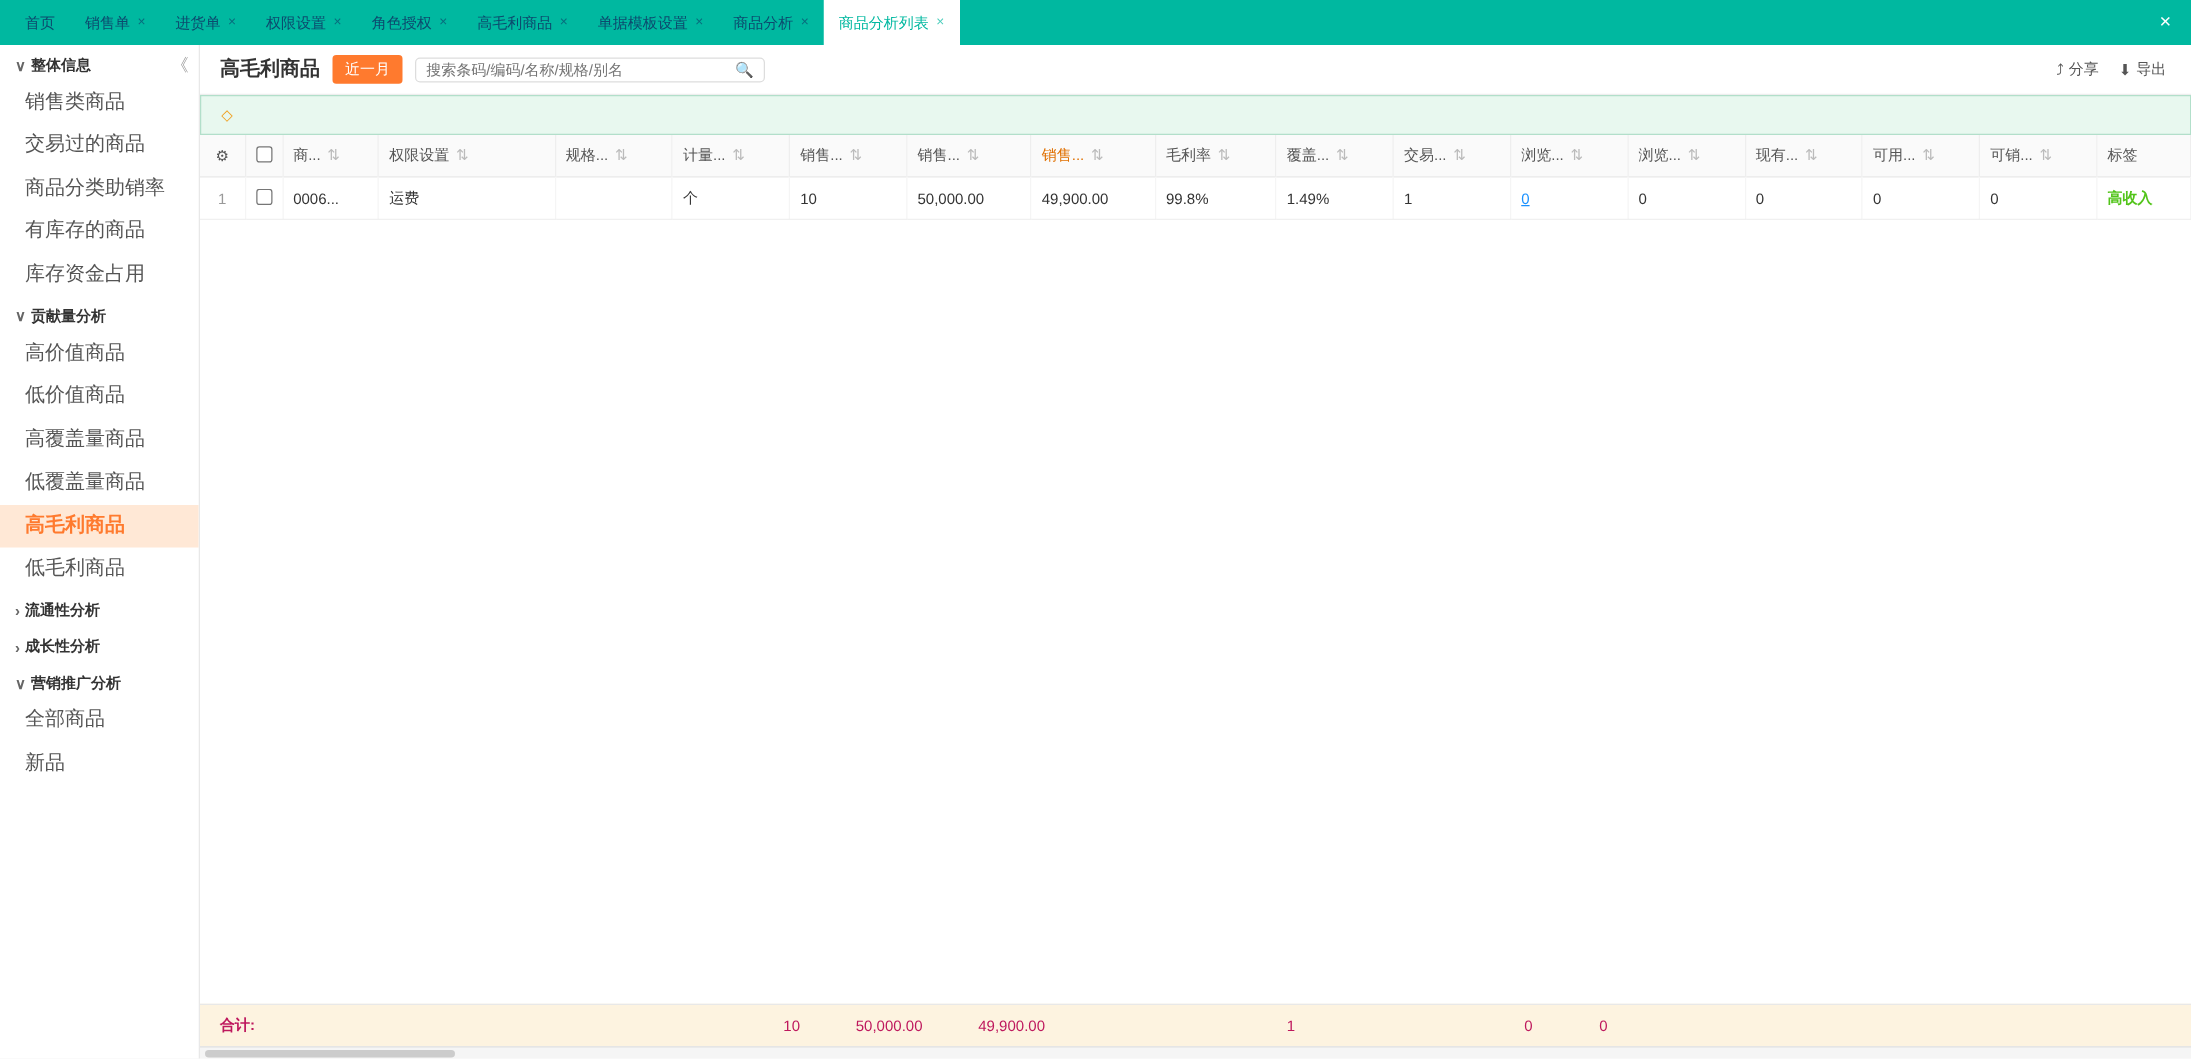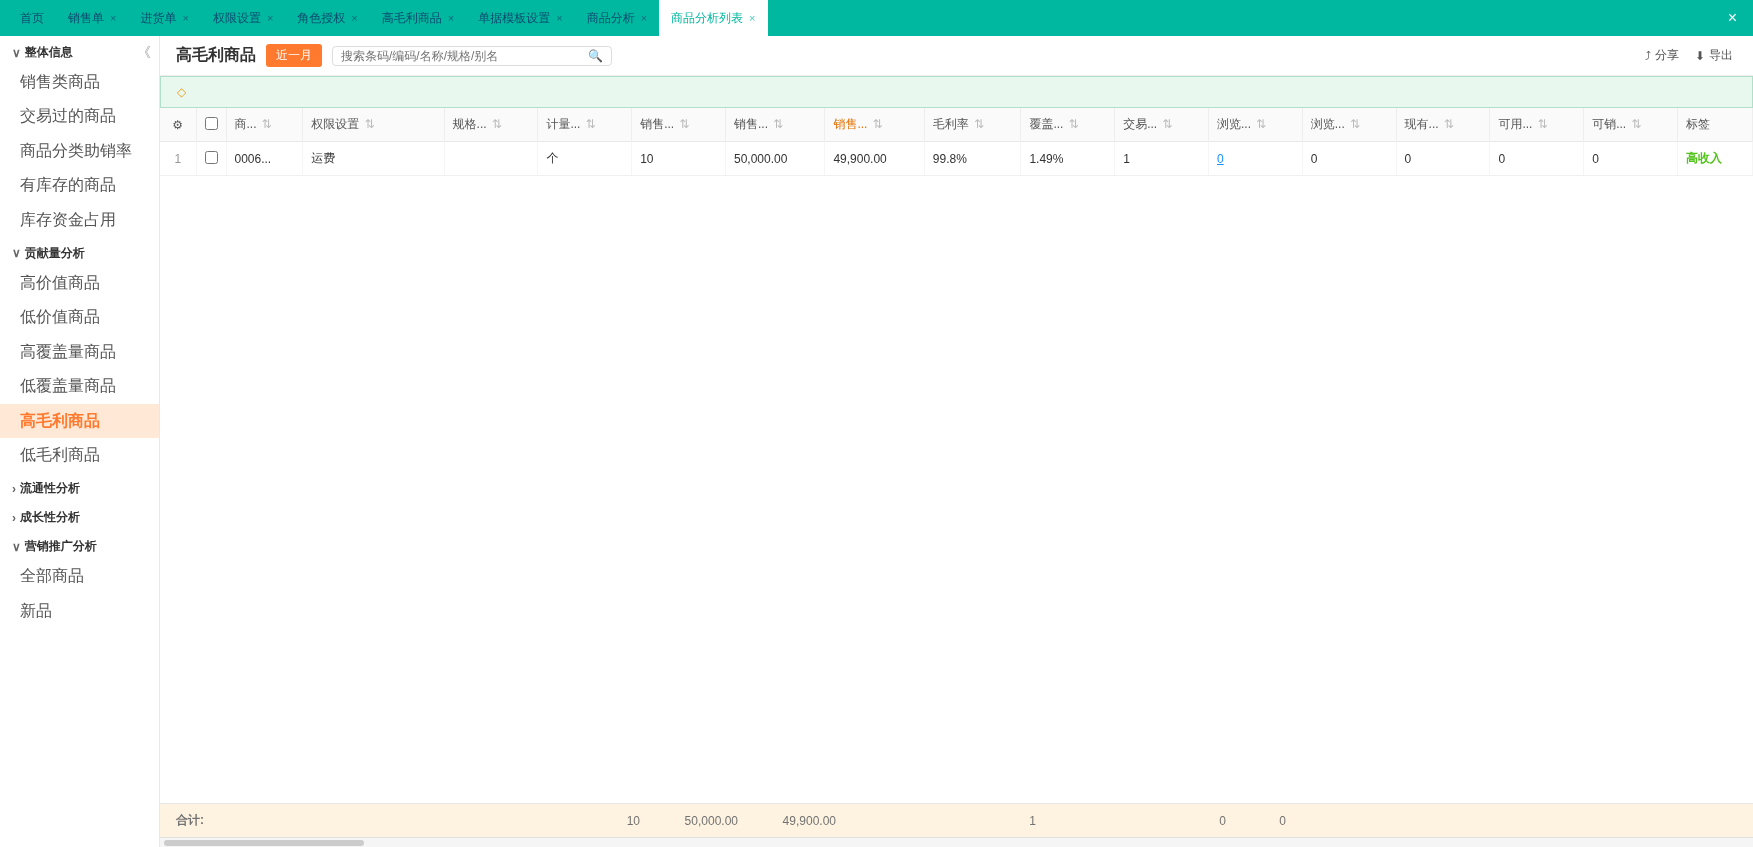--- a/index.html
+++ b/index.html
@@ -193,21 +193,21 @@
     
     .footer {
       background: #fdf3e0;
       border-top: 1px solid #e8e8e8;
       padding: 8px 16px;
       display: flex;
       align-items: center;
       flex-shrink: 0;
       gap: 20px;
       font-size: 12px;
-      color: #737373;
+      color: #be185d;
     }
     .footer-label { font-weight: bold; }
 
     
     .scroll-bar-area {
       height: 10px;
       background: #f5f5f5;
       border-top: 1px solid #e0e0e0;
       display: flex;
       align-items: center;

